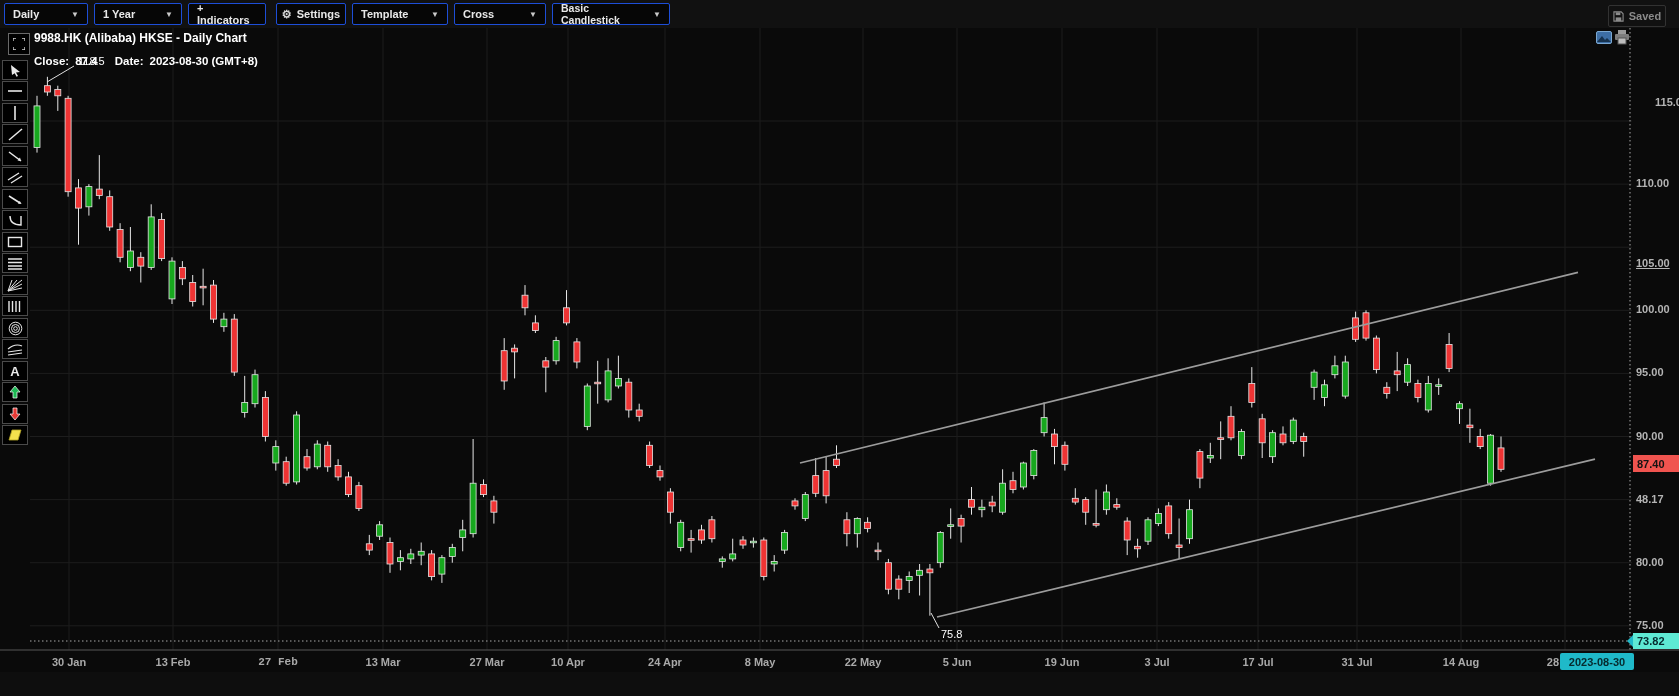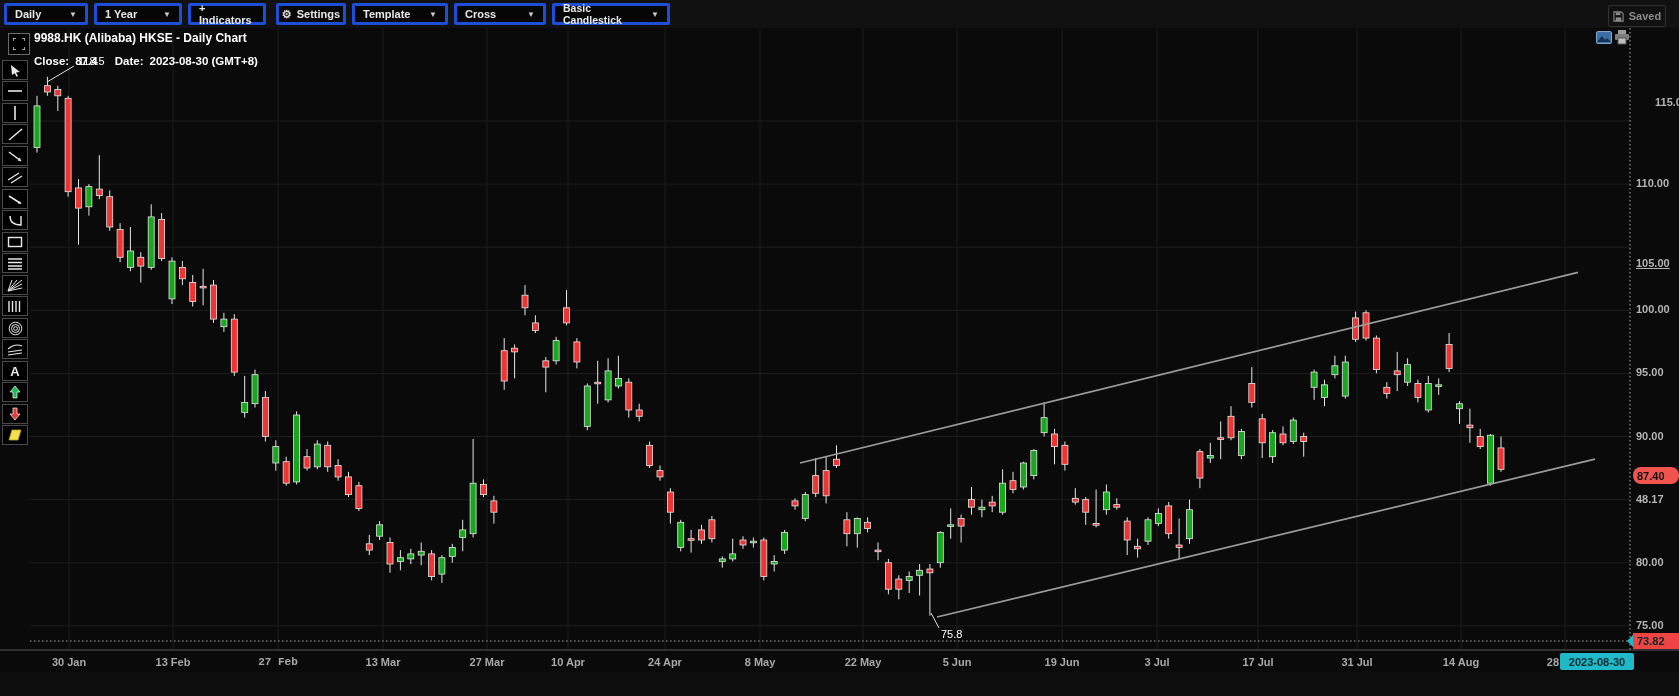--- a/index.html
+++ b/index.html
@@ -1,20 +1,20 @@
 <!DOCTYPE html>
 <html><head>
 <meta charset="utf-8">
 <style>
   html,body{margin:0;padding:0;background:#000;}
   #app{position:relative;width:1679px;height:696px;background:#0a0a0a;overflow:hidden;
        font-family:"Liberation Sans",sans-serif;-webkit-font-smoothing:antialiased;}
   
   #topbar{position:absolute;left:0;top:0;width:1679px;height:28px;background:#111;}
-  .tbtn{position:absolute;top:3px;height:22px;background:#060606;border:3px solid #1d4ed8;
+  .tbtn{position:absolute;top:3px;height:22px;background:#060606;border:1px solid #1d4ed8;
         border-radius:2px;color:#e8e8e8;font-size:11px;font-weight:bold;display:flex;
         align-items:center;padding:0 8px;box-sizing:border-box;cursor:pointer;}
   .tbtn .chev{margin-left:auto;color:#c9c9c9;font-size:8px;padding-left:8px;}
   .tbtn .bicon{color:#d5d5d5;font-size:11px;margin-right:5px;}
   #btn-saved{position:absolute;top:5px;left:1608px;width:56px;height:20px;border:1px solid #323232;
         border-radius:2px;background:transparent;color:#8b8b8b;font-size:11px;font-weight:bold;
         display:flex;align-items:center;justify-content:center;gap:5px;cursor:pointer;}
   
   #fullscreen-box{position:absolute;left:8px;top:33px;width:20px;height:20px;border:1px solid #6a6a6a;
         display:flex;align-items:center;justify-content:center;cursor:pointer;background:#000;}
@@ -26,21 +26,21 @@
   .tool{position:absolute;left:2px;width:26px;height:20px;border:1px solid #4a4a4a;background:#000;
         display:flex;align-items:center;justify-content:center;cursor:pointer;box-sizing:border-box;z-index:6;}
   
   #chart-svg{position:absolute;left:0;top:0;z-index:1;}
   
   .ylab{position:absolute;left:1636px;color:#b4b4b4;font-size:11px;font-weight:bold;z-index:2;}
   .xlab{position:absolute;width:56px;text-align:center;color:#a9a9a9;font-size:11px;font-weight:bold;top:656px;z-index:2;}
   
   #last-price-badge{position:absolute;left:1633px;width:46px;height:17px;background:#f0544f;color:#131313;
         font-size:11px;font-weight:bold;display:flex;align-items:center;padding-left:4px;box-sizing:border-box;z-index:5;}
-  #crosshair-price-badge{position:absolute;left:1633px;top:633px;width:46px;height:16px;background:#ef4444;color:#062a2e;
+  #crosshair-price-badge{position:absolute;left:1633px;top:633px;width:46px;height:16px;background:#5eead4;color:#062a2e;
         font-size:11px;font-weight:bold;display:flex;align-items:center;padding-left:4px;box-sizing:border-box;z-index:5;}
   #crosshair-price-badge .notch{position:absolute;left:-6px;top:2px;width:0;height:0;
         border-top:6px solid transparent;border-bottom:6px solid transparent;border-right:6px solid #1fb9c9;}
   #crosshair-date-badge{position:absolute;left:1560px;top:653px;width:74px;height:17px;background:#1fb9c9;color:#062a2e;
         font-size:11px;font-weight:bold;display:flex;align-items:center;justify-content:center;border-radius:2px;z-index:5;}
   
   .anno{position:absolute;color:#fff;font-size:11px;font-weight:normal;z-index:5;}
   #anno-high{left:78px;top:55px;}
   #anno-low{left:941px;top:628px;}
   #bottom-strip{position:absolute;left:0;top:672px;width:1679px;height:24px;background:#0e0e0e;}
@@ -566,21 +566,21 @@
       <div class="xlab" style="left: 835px;">22 May</div>
       <div class="xlab" style="left: 929px;">5 Jun</div>
       <div class="xlab" style="left: 1034px;">19 Jun</div>
       <div class="xlab" style="left: 1129px;">3 Jul</div>
       <div class="xlab" style="left: 1230px;">17 Jul</div>
       <div class="xlab" style="left: 1329px;">31 Jul</div>
       <div class="xlab" style="left: 1433px;">14 Aug</div>
       <div class="xlab" style="left: 1537px;">28 Aug</div>
     </div>
 
-  <div id="last-price-badge" style="top: 467px; border-radius: 8px;">87.40</div>
+  <div id="last-price-badge" style="top: 455px;">87.40</div>
   <div id="crosshair-price-badge">
       <span class="notch"></span>
       <span>73.82</span>
     </div>
   <div id="crosshair-date-badge">2023-08-30</div>
 
   <div class="anno" id="anno-high">118.5</div>
   <div class="anno" id="anno-low">75.8</div>
 
   <div id="bottom-strip"></div>

